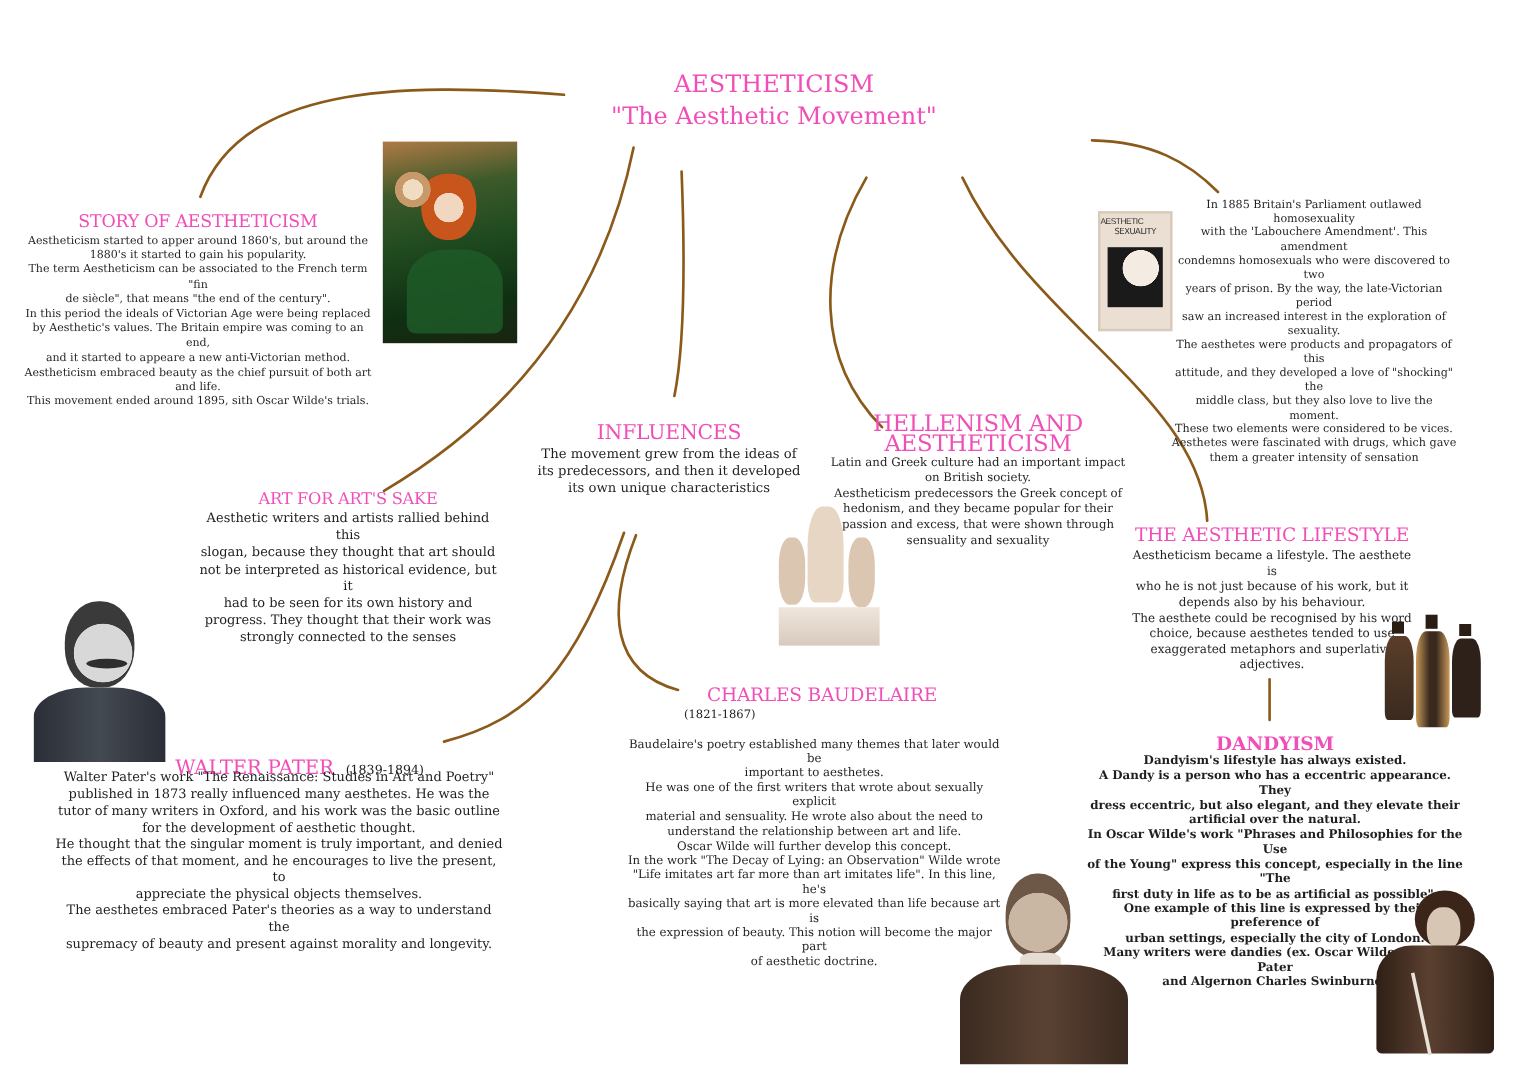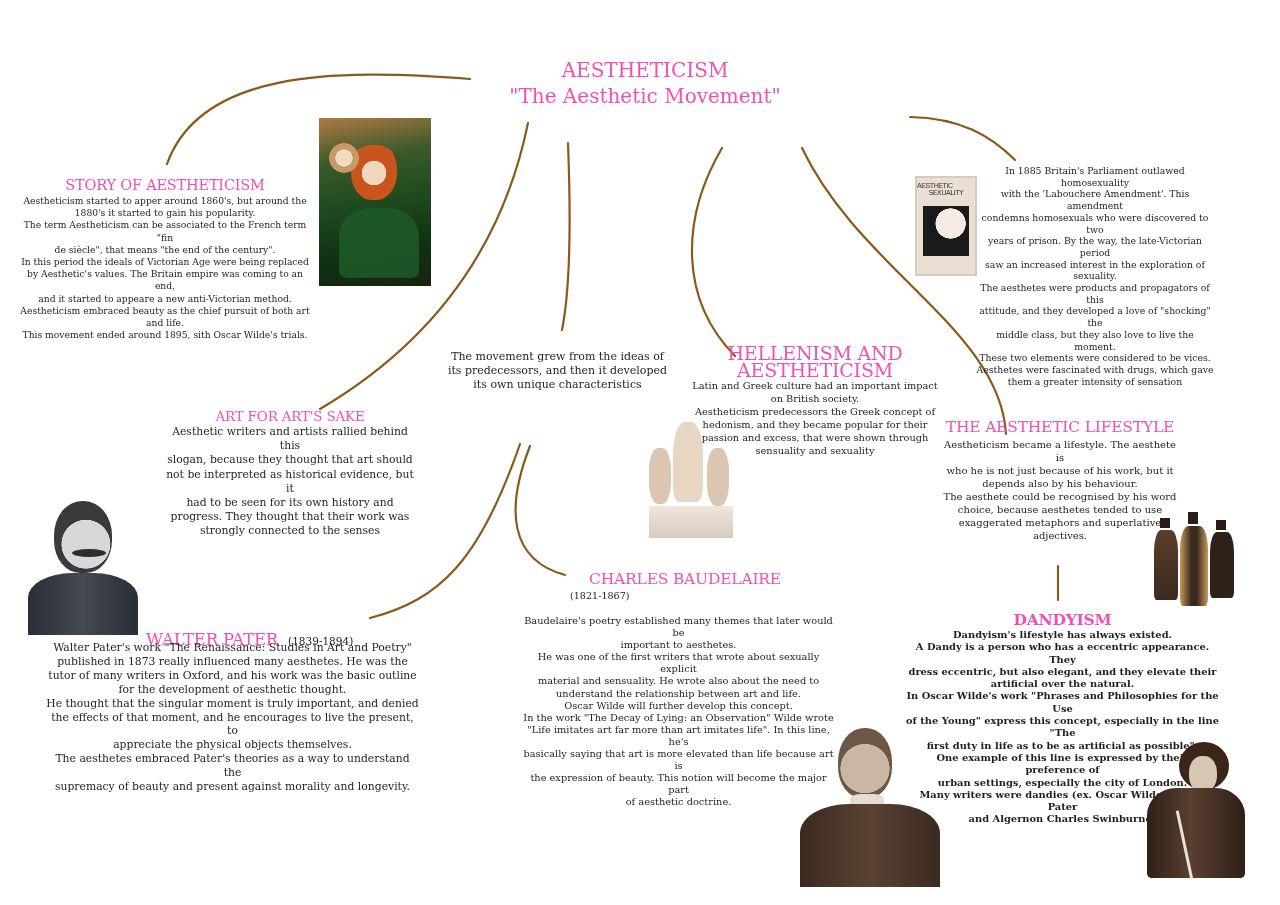--- a/index.html
+++ b/index.html
@@ -78,20 +78,21 @@
 sexuality.
 The aesthetes were products and propagators of this
 attitude, and they developed a love of "shocking" the
 middle class, but they also love to live the moment.
 These two elements were considered to be vices.
 Aesthetes were fascinated with drugs, which gave
 them a greater intensity of sensation</div>
 </div>
 
 <div class="abs" style="left:445px;top:350px;width:225px;">
+  <div class="h" style="font-size:17px;line-height:22px;">INFLUENCES</div>
   <div class="body-lg" style="font-size:11px;line-height:14px;">The movement grew from the ideas of
 its predecessors, and then it developed
 its own unique characteristics</div>
 </div>
 
 <div class="abs" style="left:690px;top:345px;width:250px;">
   <div class="h" style="font-size:19px;line-height:17px;white-space:pre-line;">HELLENISM AND
 AESTHETICISM</div>
   <div class="body" style="font-size:9.8px;line-height:13px;">Latin and Greek culture had an important impact
 on British society.
@@ -111,21 +112,21 @@
 <div class="abs" style="left:165px;top:408px;width:250px;">
   <div class="h" style="font-size:13.5px;line-height:17px;">ART FOR ART'S SAKE</div>
   <div class="body-lg" style="font-size:10.8px;line-height:14.2px;">Aesthetic writers and artists rallied behind this
 slogan, because they thought that art should
 not be interpreted as historical evidence, but it
 had to be seen for its own history and
 progress. They thought that their work was
 strongly connected to the senses</div>
 </div>
 
-<div class="abs" style="left:940px;top:416px;width:240px;">
+<div class="abs" style="left:940px;top:435px;width:240px;">
   <div class="h" style="font-size:15.5px;line-height:22px;">THE AESTHETIC LIFESTYLE</div>
   <div class="body" style="font-size:10px;line-height:13px;">Aestheticism became a lifestyle. The aesthete is
 who he is not just because of his work, but it
 depends also by his behaviour.
 The aesthete could be recognised by his word
 choice, because aesthetes tended to use
 exaggerated metaphors and superlative
 adjectives.</div>
 </div>
 

